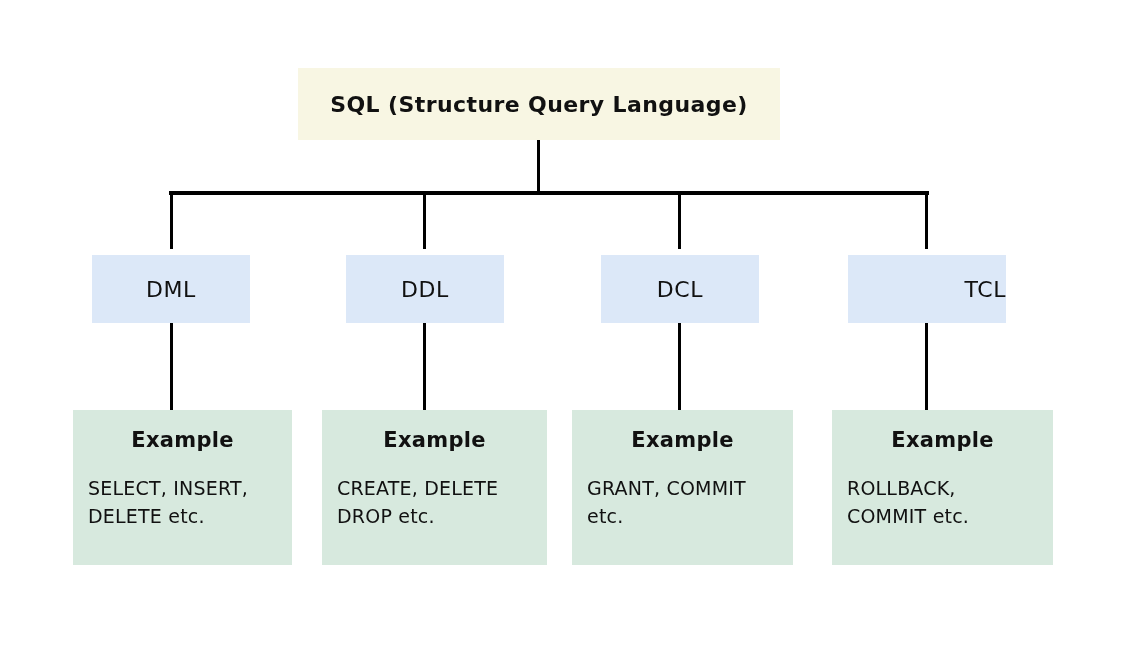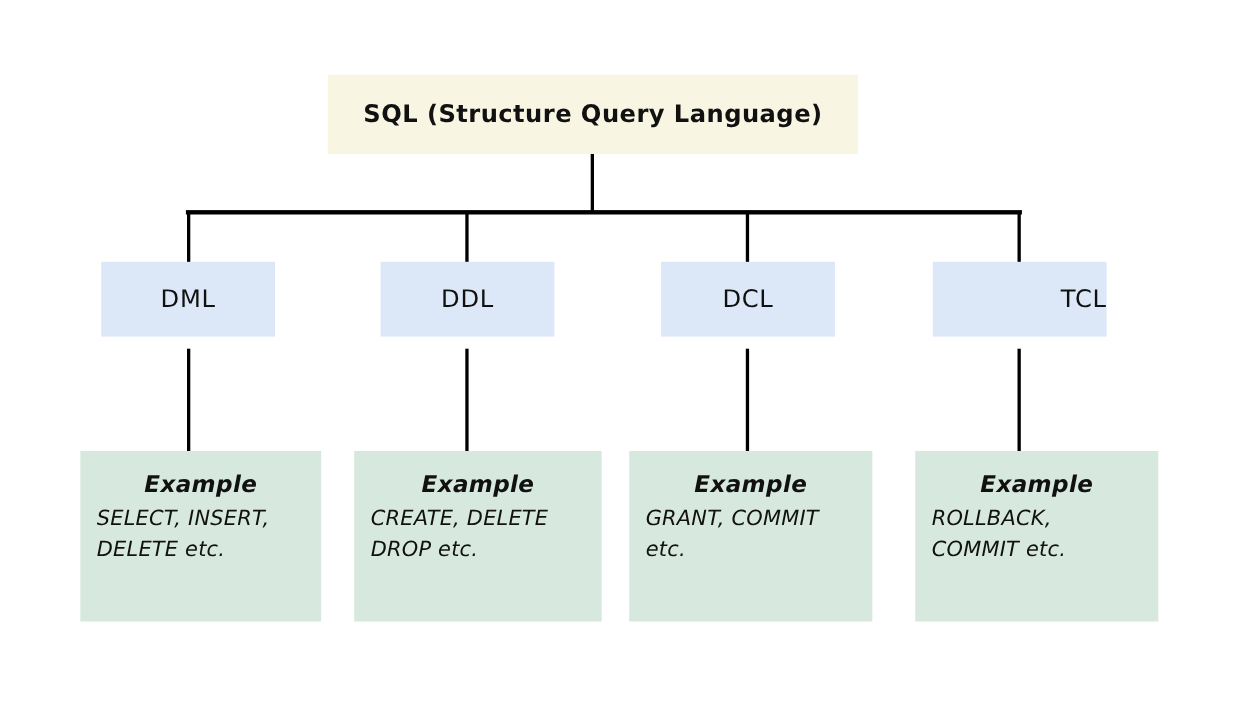--- a/index.html
+++ b/index.html
@@ -27,55 +27,54 @@
     left: 298px;
     top: 68px;
     width: 482px;
     height: 72px;
     background: var(--root-bg, #f8f6e3);
     font-size: 22px;
     font-weight: 700;
     letter-spacing: 0.4px;
   }
   .cat-node {
-    top: 238px;
+    top: 255px;
     width: 158px;
     height: 68px;
     background: var(--category-bg, #dce8f8);
     font-size: 22px;
     font-weight: 500;
     letter-spacing: 0.6px;
   }
   .cat-node.b1 { left: 92px; }
   .cat-node.b2 { left: 346px; }
   .cat-node.b3 { left: 601px; }
   .cat-node.b4 { left: 848px; justify-content: flex-end; }
 
   .ex-node {
     position: absolute;
     top: 410px;
     height: 155px;
     background: var(--example-bg, #d7e9de);
     box-sizing: border-box;
     padding: 18px 15px 0 15px;
-    font-style: italic;
   }
   .ex-node.b1 { left: 73px;  width: 219px; }
   .ex-node.b2 { left: 322px; width: 225px; }
   .ex-node.b3 { left: 572px; width: 221px; }
   .ex-node.b4 { left: 832px; width: 221px; }
   .ex-title {
     margin: 0;
     text-align: center;
     font-size: 21px;
     font-weight: 700;
     letter-spacing: 0.3px;
   }
   .ex-body {
-    margin: 5px 0 0 0;
+    margin: 22px 0 0 0;
     font-size: 19px;
     font-weight: 400;
     line-height: 1.48;
     letter-spacing: 0.2px;
     white-space: pre-line;
   }
 
   .line {
     position: absolute;
     background: var(--line, #000000);

